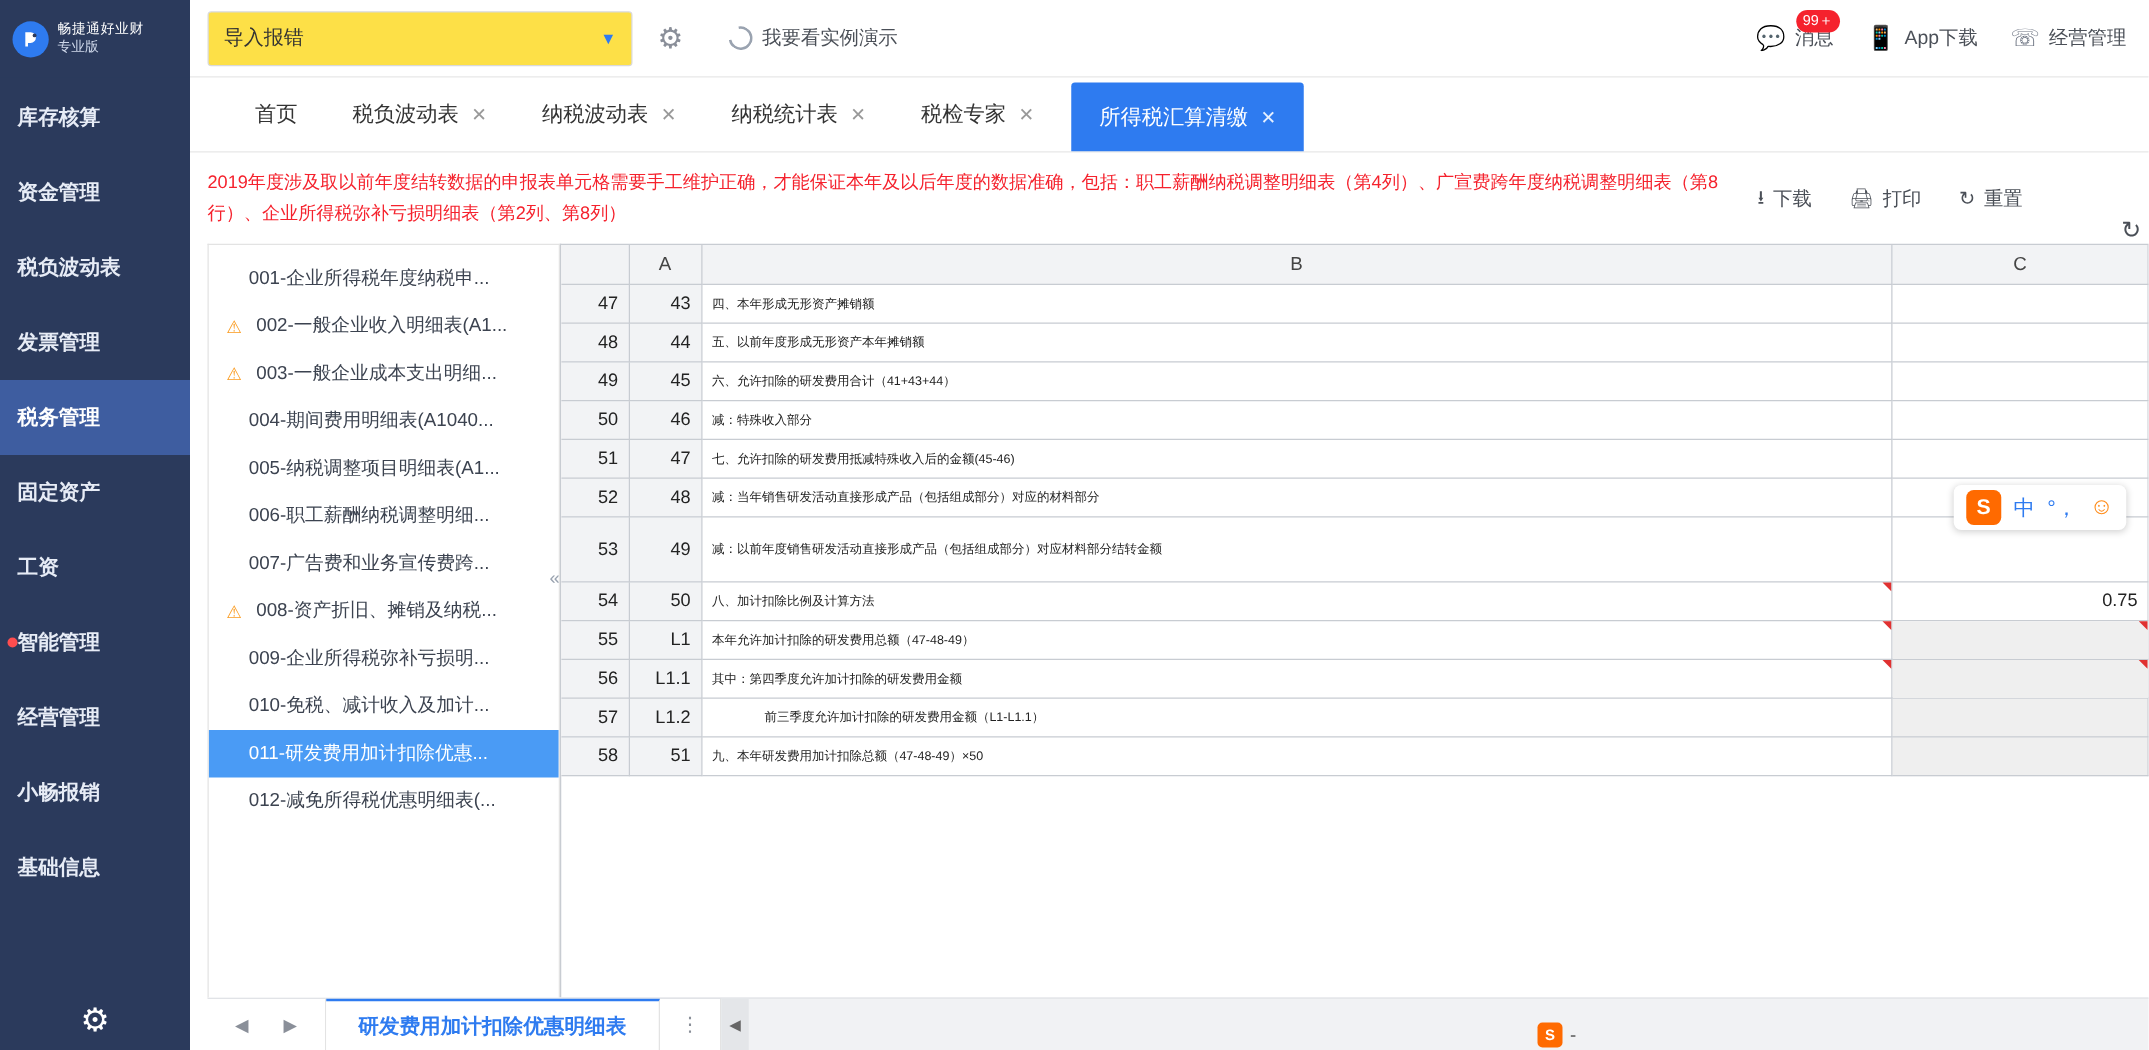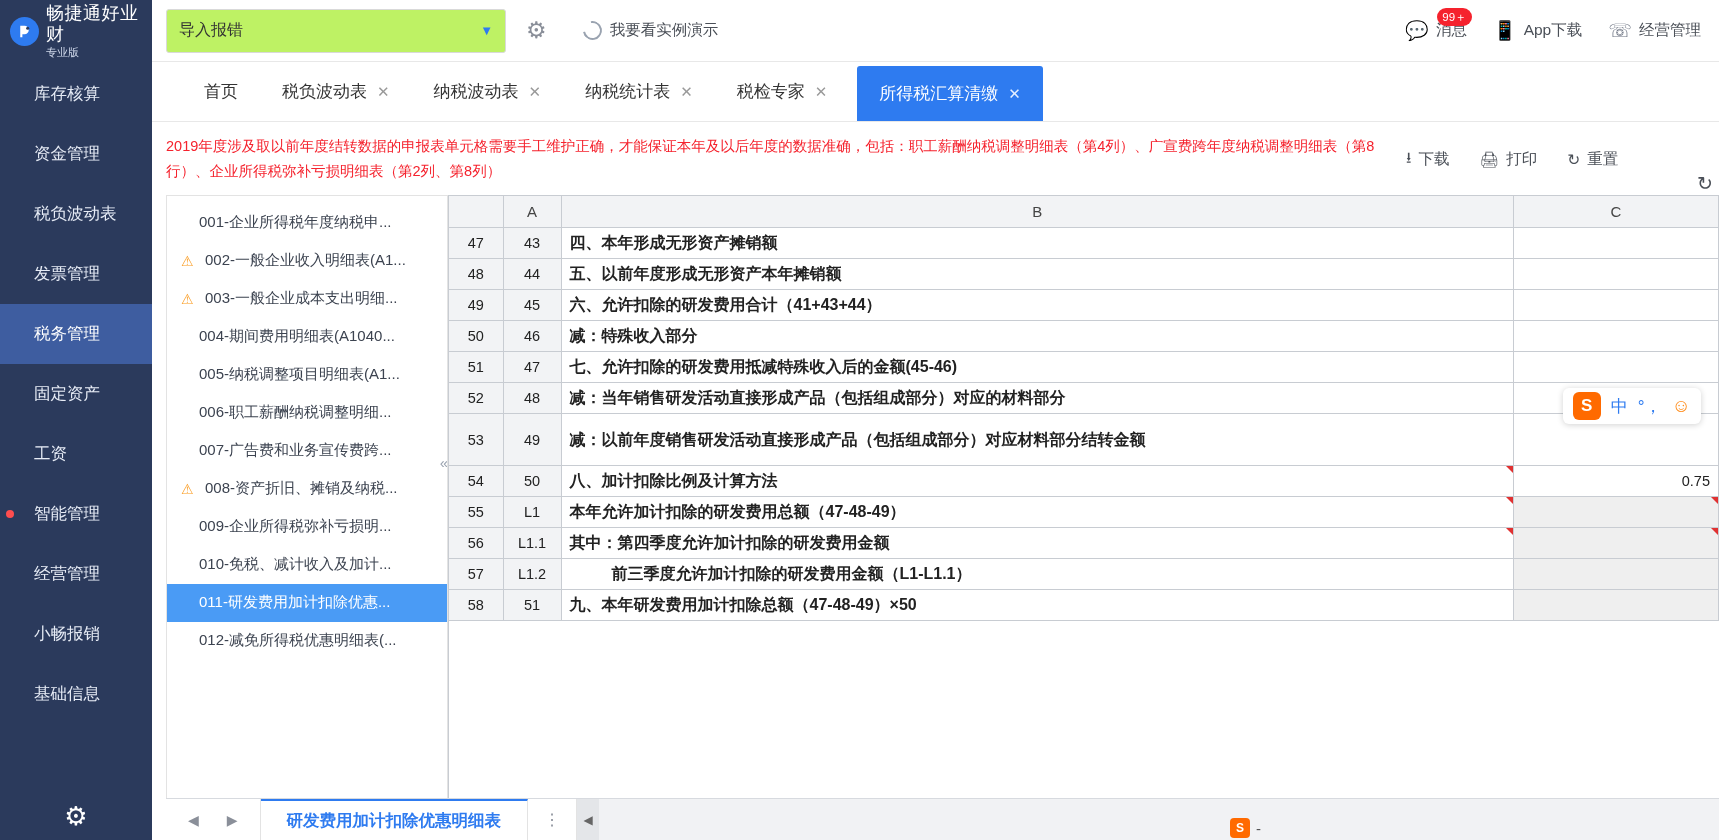--- a/index.html
+++ b/index.html
@@ -35,33 +35,34 @@
     background: #2b3a5c;
   }
   .logo-circle {
     width: 29px; height: 29px; border-radius: 50%;
     background: #2e7bf0;
     display: flex; align-items: center; justify-content: center;
     flex: 0 0 auto;
   }
   .logo-circle svg { display:block; }
   .logo-text { line-height: 1.15; }
-  .logo-title { font-size: 18px; color: #fff; letter-spacing: .5px; }
+  .logo-title { font-size: 11px; color: #fff; letter-spacing: .5px; }
   .logo-sub { font-size: 11px; color: #cfd8ea; margin-top: 2px; }
 
   .nav { margin-top: 2px; }
   .nav-item {
     height: 60px;
     display: flex;
     align-items: center;
-    padding-left: 34px;
+    padding-left: 14px;
     font-size: 16.5px;
     color: #e7ecf6;
     cursor: pointer;
     position: relative;
+    font-weight: bold;
   }
   .nav-item.active {
     background: #3e5da0;
     color: #fff;
   }
   .nav-item .dot {
     width: 8px; height: 8px; border-radius: 50%;
     background: #ff4d4f;
     position: absolute;
     left: 6px;
@@ -98,21 +99,21 @@
     width: 340px;
     height: 44px;
     border: 1px solid #d9d9d9;
     border-radius: 3px;
     display: flex;
     align-items: center;
     padding: 0 12px;
     justify-content: space-between;
     color: #333;
     font-size: 16px;
-    background: #bef264;
+    background: #fde047;
   }
   .combo .chev { color: #2e7bf0; font-size: 13px; }
   .gear-top {
     margin-left: 20px;
     color: #8a8f99;
     font-size: 23px;
     display: flex; align-items: center;
   }
   .demo-link {
     margin-left: 36px;
@@ -282,25 +283,25 @@
   table.sheet th {
     background: #f2f3f5;
     font-weight: normal;
     height: 32px;
     color: #444;
     text-align: center;
     font-size: 15px;
   }
   td.rowhead, td.acol {
     background: #f2f3f5;
-    text-align: center;
+    text-align: right;
     color: #444;
     margin-left: 32px;
   }
-  td.bcol { font-weight: bold; font-size: 16px; line-height: 1.5; }
+  td.bcol { font-weight: normal; font-size: 10px; line-height: 1.5; }
   td.ccol { text-align: right; }
   td.ccol.shaded { background: #efefef; }
   .cellmark {
     position: relative;
   }
   .cellmark::after {
     content: "";
     position: absolute;
     top: 0; right: 0;
     border-top: 7px solid #e03131;

